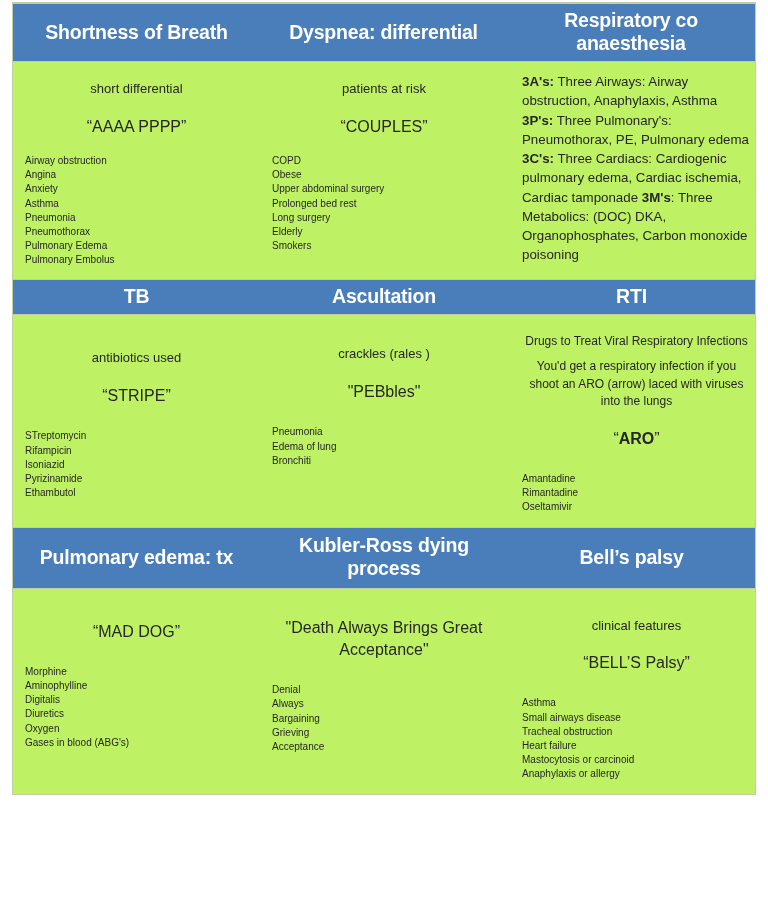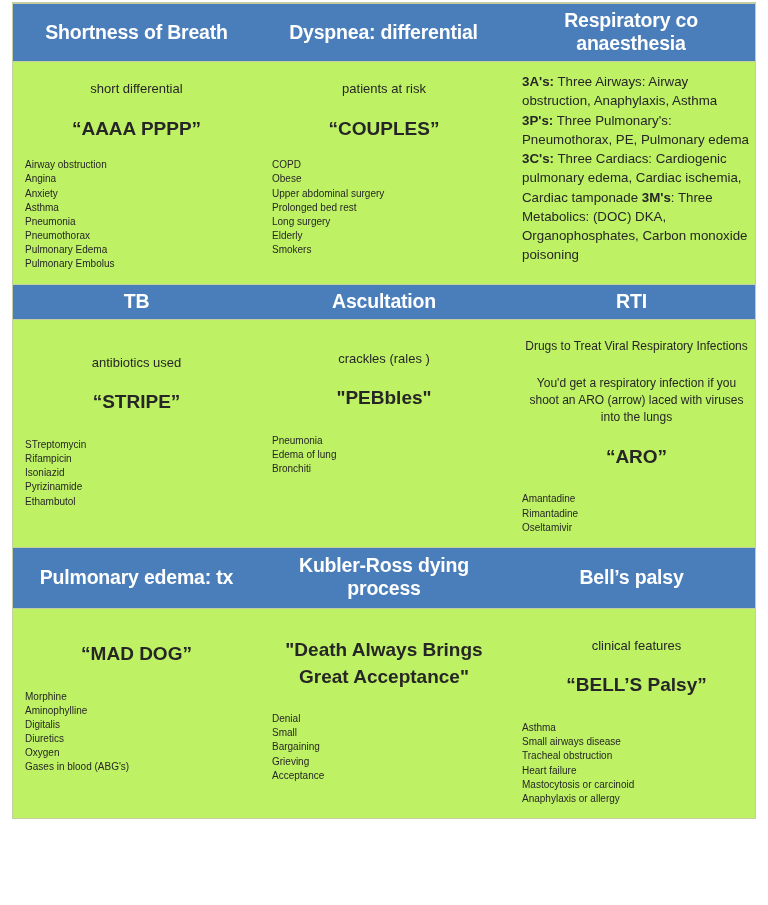--- a/index.html
+++ b/index.html
@@ -68,22 +68,22 @@
   .body-cell.c3 { flex: 1 1 auto; padding-left: 14px; padding-right: 4px; }
 
   .caption {
     text-align: center;
     font-size: 13px;
     margin: 8px 0 0 0;
     line-height: 1.35;
   }
   .mnemonic {
     text-align: center;
-    font-weight: bold;
-    font-size: 19px;
+    font-weight: normal;
+    font-size: 16px;
     margin: 18px 0 0 0;
     line-height: 1.4;
   }
   .items {
     list-style: none;
     margin: 16px 0 0 0;
     padding: 0;
   }
   .items li {
     font-size: 10px;
@@ -100,21 +100,21 @@
   }
   .rich b { font-weight: bold; }
 
   
   .center-para {
     text-align: center;
     font-size: 12px;
     line-height: 1.42;
     margin: 8px 0 0 0;
   }
-  .center-para.spaced { margin-top: 20px; }
+  .center-para.spaced { margin-top: 8px; }
 </style>
 </head>
 <body>
 
 <div class="sheet">
 
   <div class="hdr-row">
     <div class="hdr-cell c1">Shortness of Breath</div>
     <div class="hdr-cell c3">Dyspnea: differential</div>
     <div class="hdr-cell c2">Respiratory co anaesthesia</div>
@@ -204,21 +204,21 @@
           <li>Digitalis</li>
           <li>Diuretics</li>
           <li>Oxygen</li>
           <li>Gases in blood (ABG's)</li>
         </ul>
     </div>
     <div class="body-cell c2">
       <p class="mnemonic">"Death Always Brings Great Acceptance"</p>
       <ul class="items gap-lg">
           <li>Denial</li>
-          <li>Small</li>
+          <li>Always</li>
           <li>Bargaining</li>
           <li>Grieving</li>
           <li>Acceptance</li>
         </ul>
     </div>
     <div class="body-cell c3">
       <p class="caption" style="margin-top:18px;">clinical features</p>
       <p class="mnemonic">“BELL’S Palsy”</p>
       <ul class="items gap-lg">
           <li>Asthma</li>

